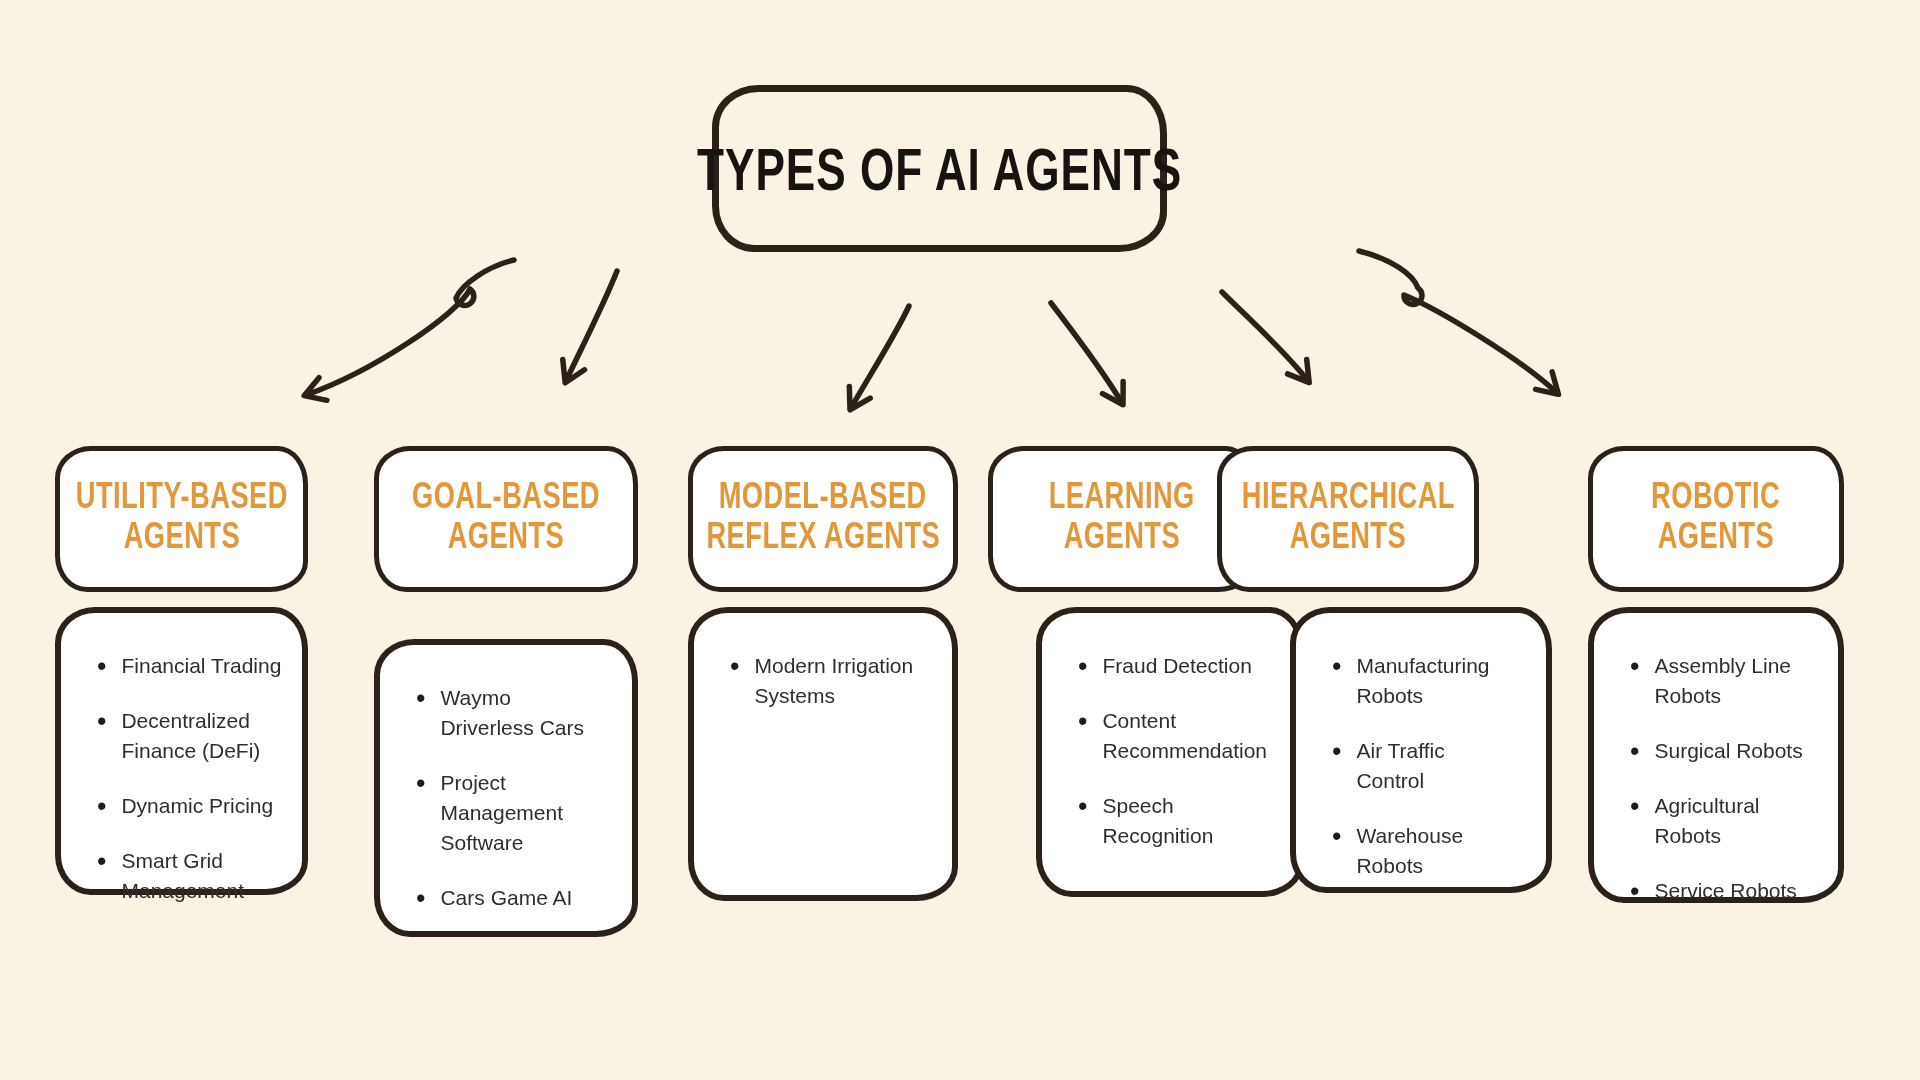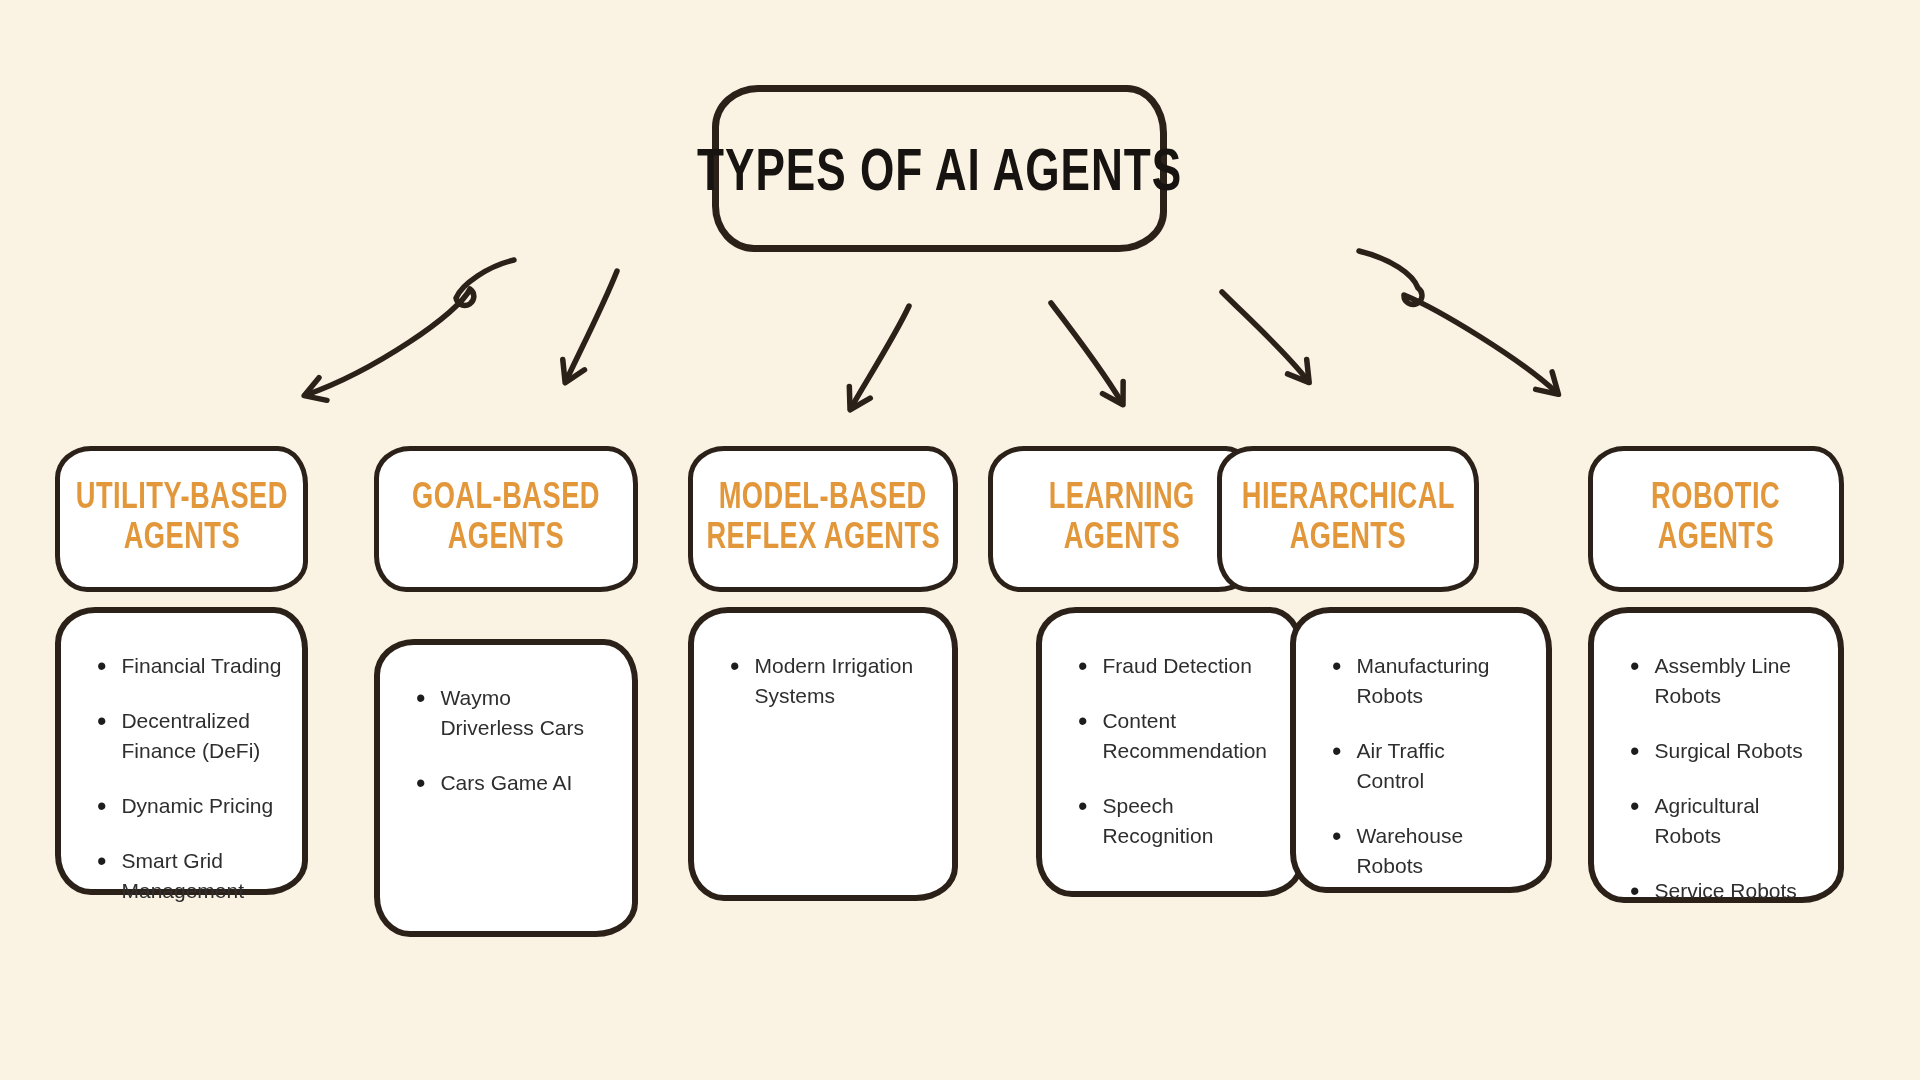--- a/index.html
+++ b/index.html
@@ -120,20 +120,25 @@
     <span class="head-line">GOAL-BASED</span>
     <span class="head-line">AGENTS</span>
   </div>
   <div class="sketch list-box" style="left:374px;width:264px;height:298px;margin-top:32px;">
     <ul class="examples">
       <li>
           <span class="item-text">Waymo
 Driverless Cars</span>
         </li>
       <li>
+          <span class="item-text">Project
+Management
+Software</span>
+        </li>
+      <li>
           <span class="item-text">Cars Game AI</span>
         </li>
     </ul>
   </div>
 
   <div class="sketch head-box" style="left:688px;width:270px;">
     <span class="head-line">MODEL-BASED</span>
     <span class="head-line">REFLEX AGENTS</span>
   </div>
   <div class="sketch list-box" style="left:688px;width:270px;height:294px;">

